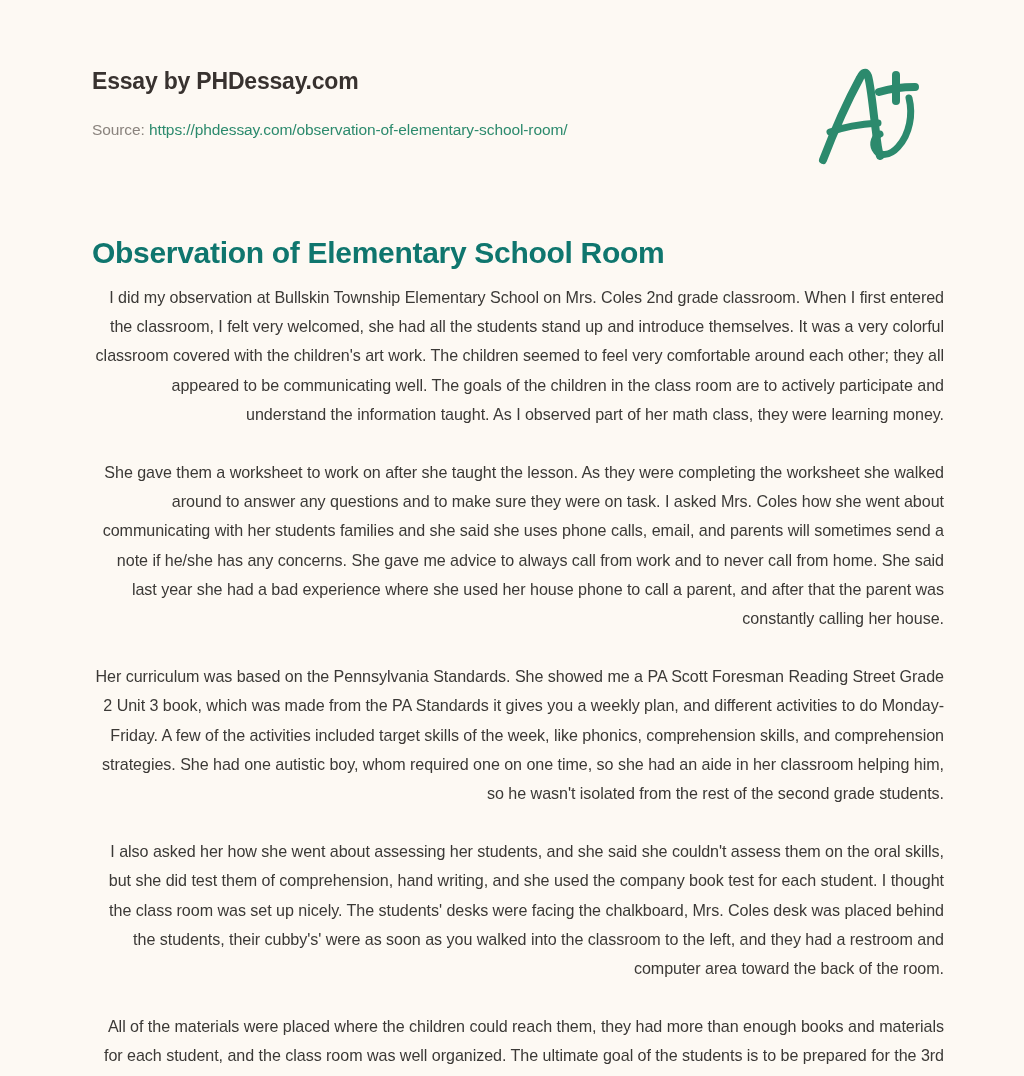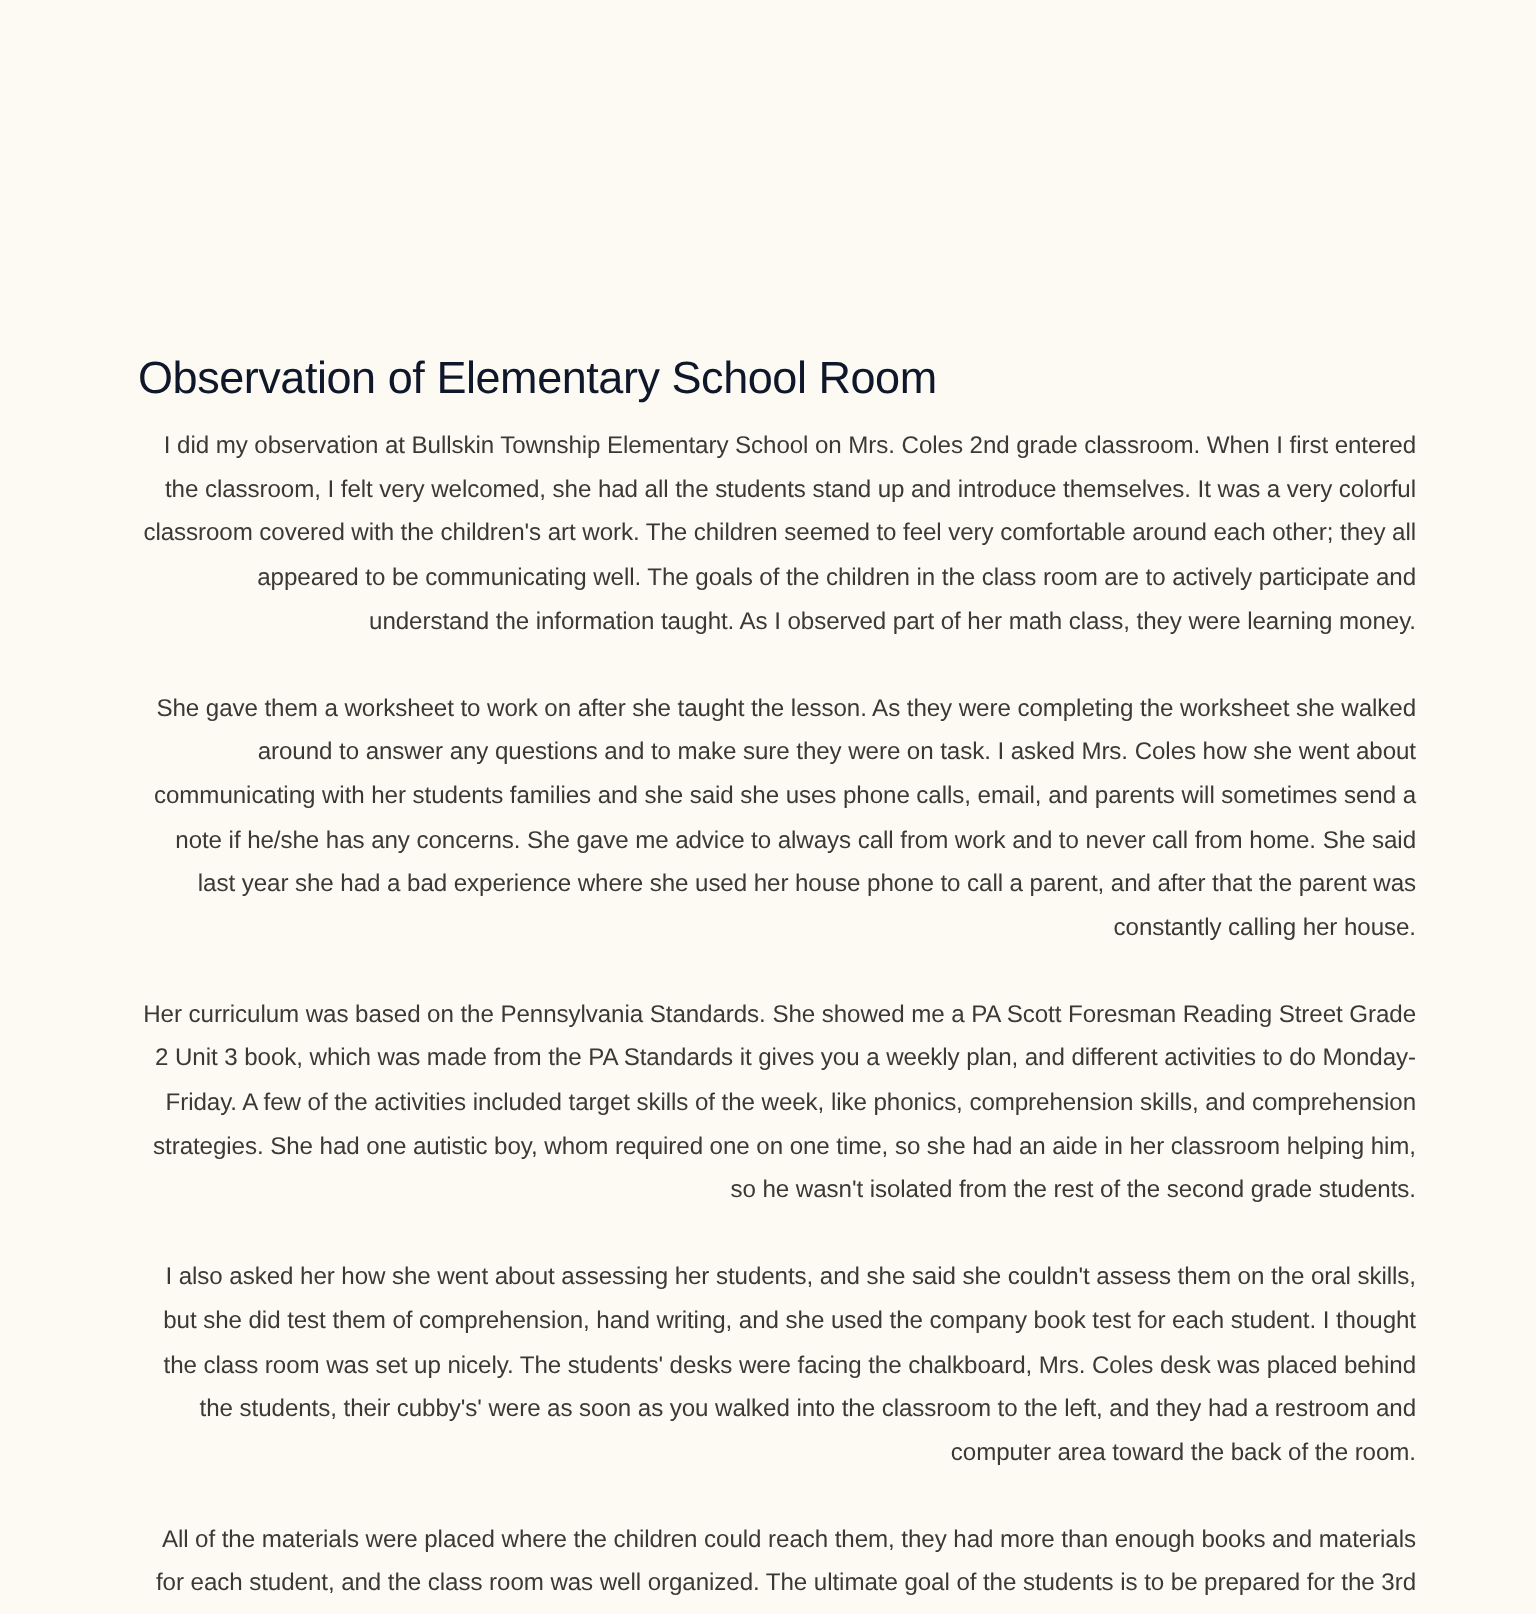--- a/index.html
+++ b/index.html
@@ -69,22 +69,22 @@
     width: 120px;
     height: 110px;
   }
 
   
   .doc-title {
     position: absolute;
     left: 92px;
     top: 216px;
     font-size: 30px;
-    font-weight: normal;
-    color: #0f172a;
+    font-weight: bold;
+    color: #0f766e;
     letter-spacing: -0.3px;
     white-space: nowrap;
   }
   .article {
     position: absolute;
     left: 92px;
     top: 283px;
     width: 852px;
   }
   .article p {
@@ -97,20 +97,46 @@
   }
   .article p:last-child {
     margin-bottom: 0;
   }
 </style>
 </head>
 <body>
 
 <div class="page">
 
+  <div class="header">
+
+    <div class="brand-title">Essay by PHDessay.com</div>
+
+    <div class="source-line">
+      <span class="source-label">Source:</span>
+      <a class="source-url" href="#">https://phdessay.com/observation-of-elementary-school-room/</a>
+    </div>
+
+    <div class="logo">
+      <svg viewBox="0 0 120 110" xmlns="http://www.w3.org/2000/svg">
+        <g fill="none" stroke="#2c8a6d" stroke-linecap="round" stroke-linejoin="round">
+
+          <path d="M15 100 C 25 74, 40 40, 52 18 C 55 12, 58 11, 60 16 C 63 26, 65 50, 68 72 C 69 82, 70 90, 72 96" stroke-width="8"></path>
+
+          <path d="M22 72 C 36 67, 55 64, 70 63" stroke-width="7"></path>
+
+          <path d="M71 32 C 84 28, 97 27, 107 27" stroke-width="8"></path>
+
+          <path d="M88 15 C 88 24, 88 33, 88 41" stroke-width="8"></path>
+
+          <path d="M101 38 C 105 54, 102 74, 90 87 C 82 96, 71 97, 67 89 C 64 83, 67 76, 72 74" stroke-width="7"></path>
+        </g>
+      </svg>
+    </div>
+  </div>
 
   <h1 class="doc-title">Observation of Elementary School Room</h1>
 
   <div class="article">
     <p>I did my observation at Bullskin Township Elementary School on Mrs. Coles 2nd grade classroom. When I first entered the classroom, I felt very welcomed, she had all the students stand up and introduce themselves. It was a very colorful classroom covered with the children's art work. The children seemed to feel very comfortable around each other; they all appeared to be communicating well. The goals of the children in the class room are to actively participate and understand the information taught. As I observed part of her math class, they were learning money.</p>
     <p>She gave them a worksheet to work on after she taught the lesson. As they were completing the worksheet she walked around to answer any questions and to make sure they were on task. I asked Mrs. Coles how she went about communicating with her students families and she said she uses phone calls, email, and parents will sometimes send a note if he/she has any concerns. She gave me advice to always call from work and to never call from home. She said last year she had a bad experience where she used her house phone to call a parent, and after that the parent was constantly calling her house.</p>
     <p>Her curriculum was based on the Pennsylvania Standards. She showed me a PA Scott Foresman Reading Street Grade 2 Unit 3 book, which was made from the PA Standards it gives you a weekly plan, and different activities to do Monday-Friday. A few of the activities included target skills of the week, like phonics, comprehension skills, and comprehension strategies. She had one autistic boy, whom required one on one time, so she had an aide in her classroom helping him, so he wasn't isolated from the rest of the second grade students.</p>
     <p>I also asked her how she went about assessing her students, and she said she couldn't assess them on the oral skills, but she did test them of comprehension, hand writing, and she used the company book test for each student. I thought the class room was set up nicely. The students' desks were facing the chalkboard, Mrs. Coles desk was placed behind the students, their cubby's' were as soon as you walked into the classroom to the left, and they had a restroom and computer area toward the back of the room.</p>
     <p>All of the materials were placed where the children could reach them, they had more than enough books and materials for each student, and the class room was well organized. The ultimate goal of the students is to be prepared for the 3rd grade, because in the 3rd grade they are now required to take the PSSA's. So four times a week they have what's called “intervention” where they divide the entire 2nd grade into groups high, middle, high-low, and low-low. From there the teachers help them get the children ready for the PSSA's.</p>
 

